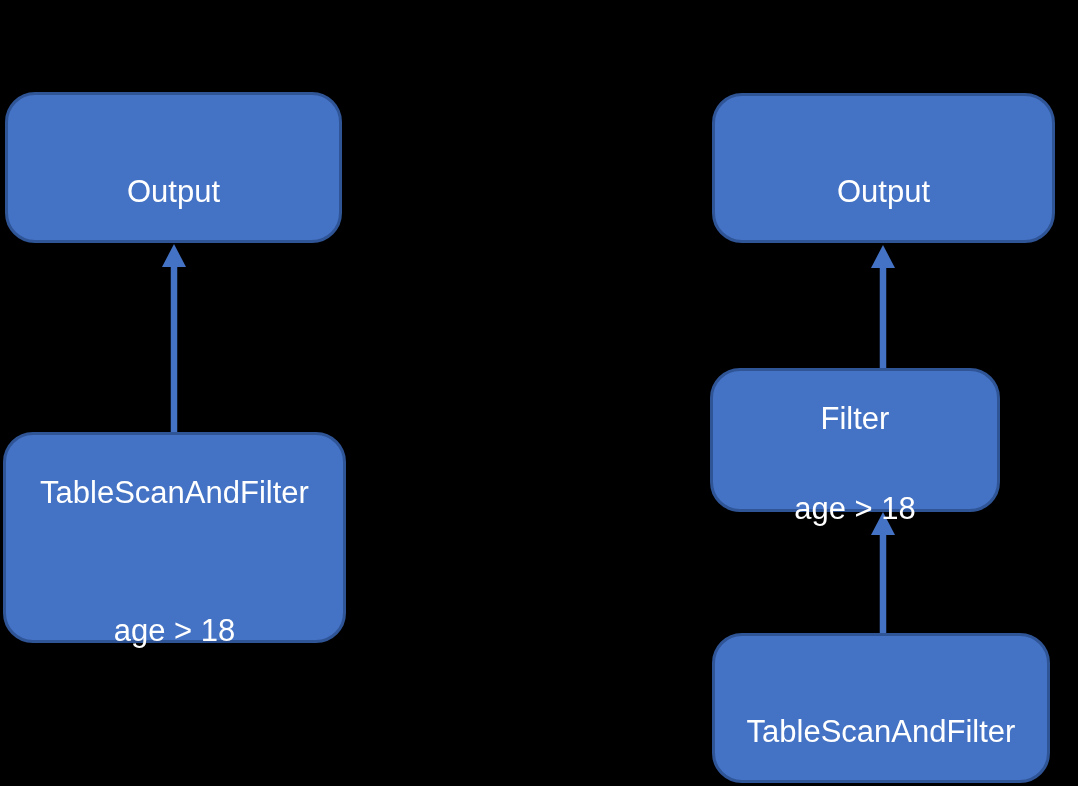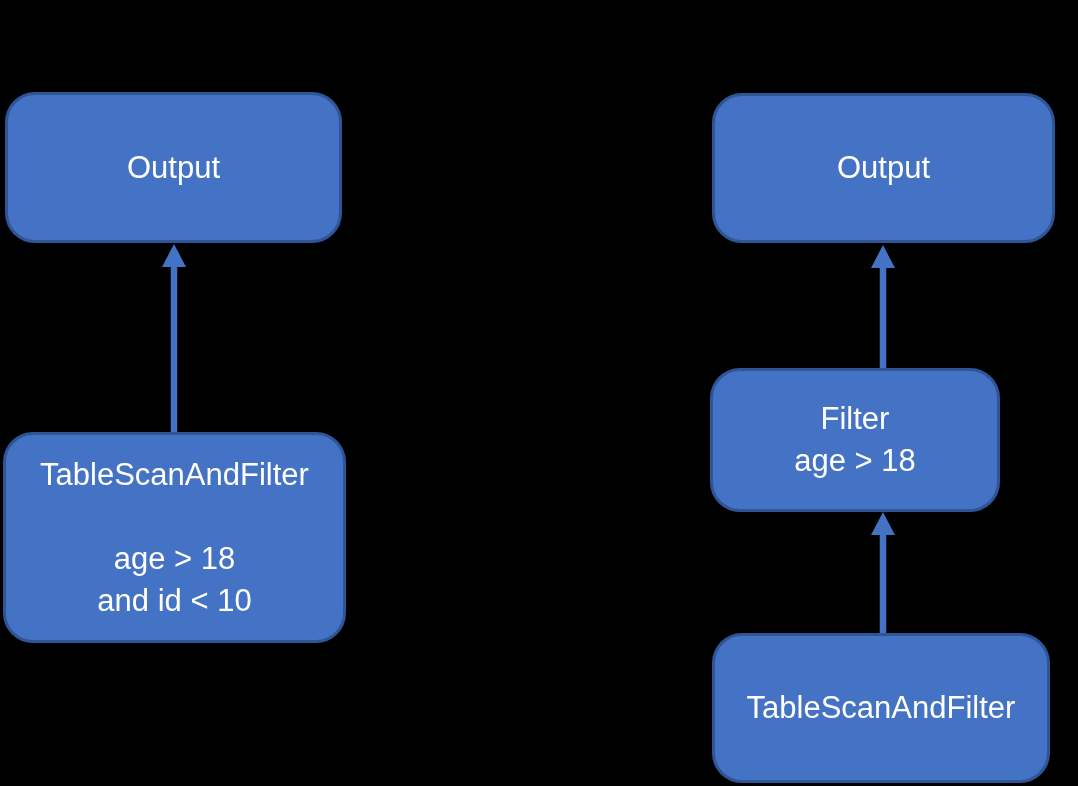--- a/index.html
+++ b/index.html
@@ -40,20 +40,21 @@
     align-items: center;
     justify-content: center;
     text-align: center;
     font-size: 31px;
     line-height: 42px;
   }
   .node .line {
     height: 42px;
     line-height: 42px;
     white-space: nowrap;
+    margin-top: 48px;
   }
   #left-output  { left: 5px;   top: 92px;  width: 337px; height: 151px; }
   #left-scan    { left: 3px;   top: 432px; width: 343px; height: 211px; }
   #right-output { left: 712px; top: 93px;  width: 343px; height: 150px; }
   #right-filter { left: 710px; top: 368px; width: 290px; height: 144px; }
   #right-scan   { left: 712px; top: 633px; width: 338px; height: 150px; }
   .arrow-shaft { stroke: var(--arrow); stroke-width: 6.5; }
   .arrow-head  { fill: var(--arrow); }
 </style>
 </head>
@@ -77,21 +78,20 @@
   </svg>
 
   <div class="node" id="left-output">
     <div class="line">Output</div>
   </div>
 
   <div class="node" id="left-scan">
     <div class="line">TableScanAndFilter</div>
     <div class="line"></div>
     <div class="line">age &gt; 18</div>
-    <div class="line">and id &lt; 10</div>
   </div>
 
   <div class="node" id="right-output">
     <div class="line">Output</div>
   </div>
 
   <div class="node" id="right-filter">
     <div class="line">Filter</div>
     <div class="line">age &gt; 18</div>
   </div>

